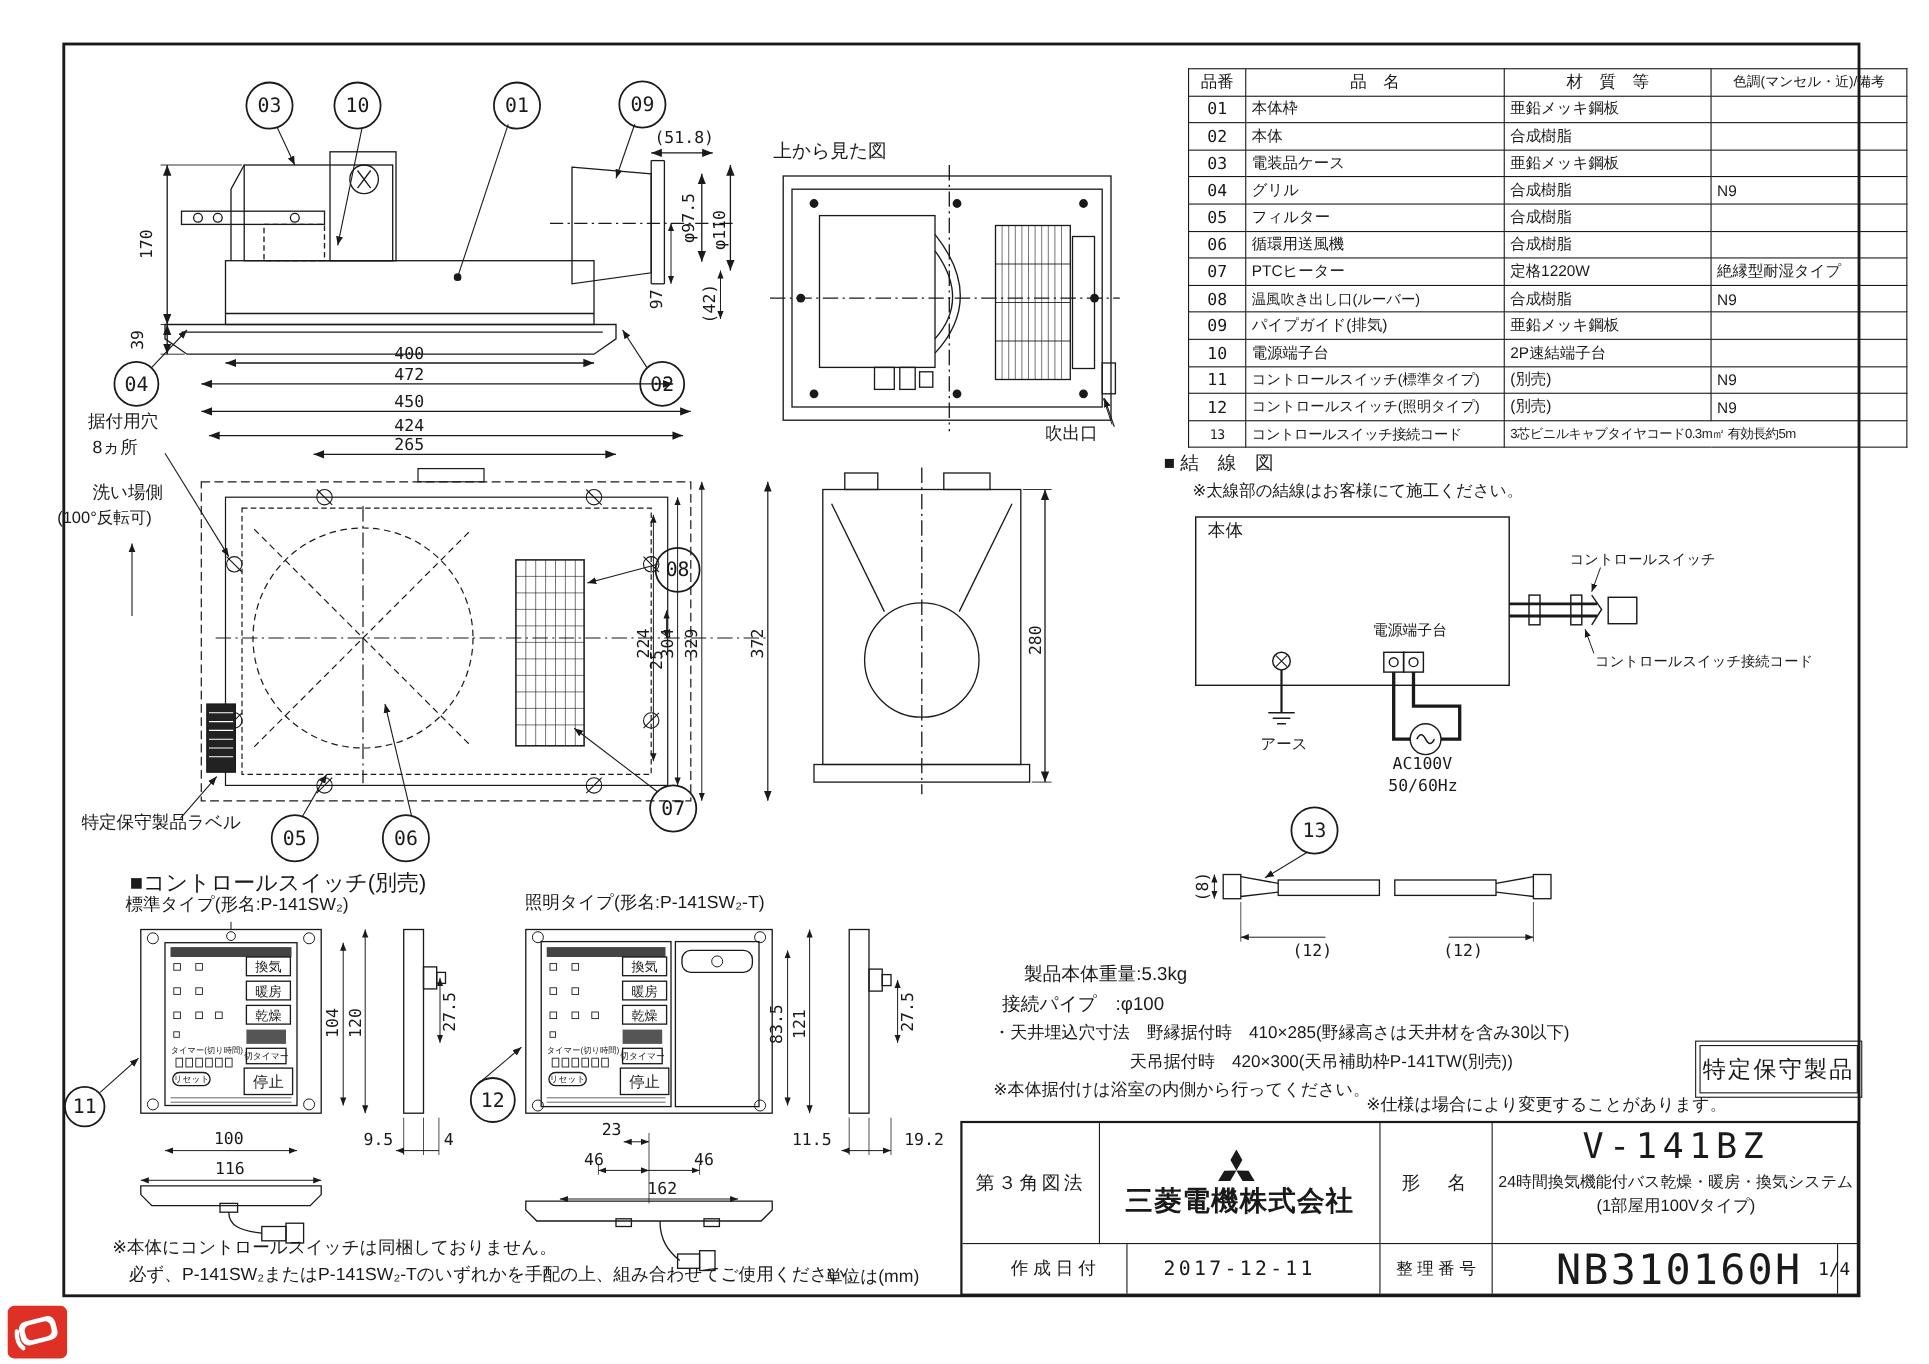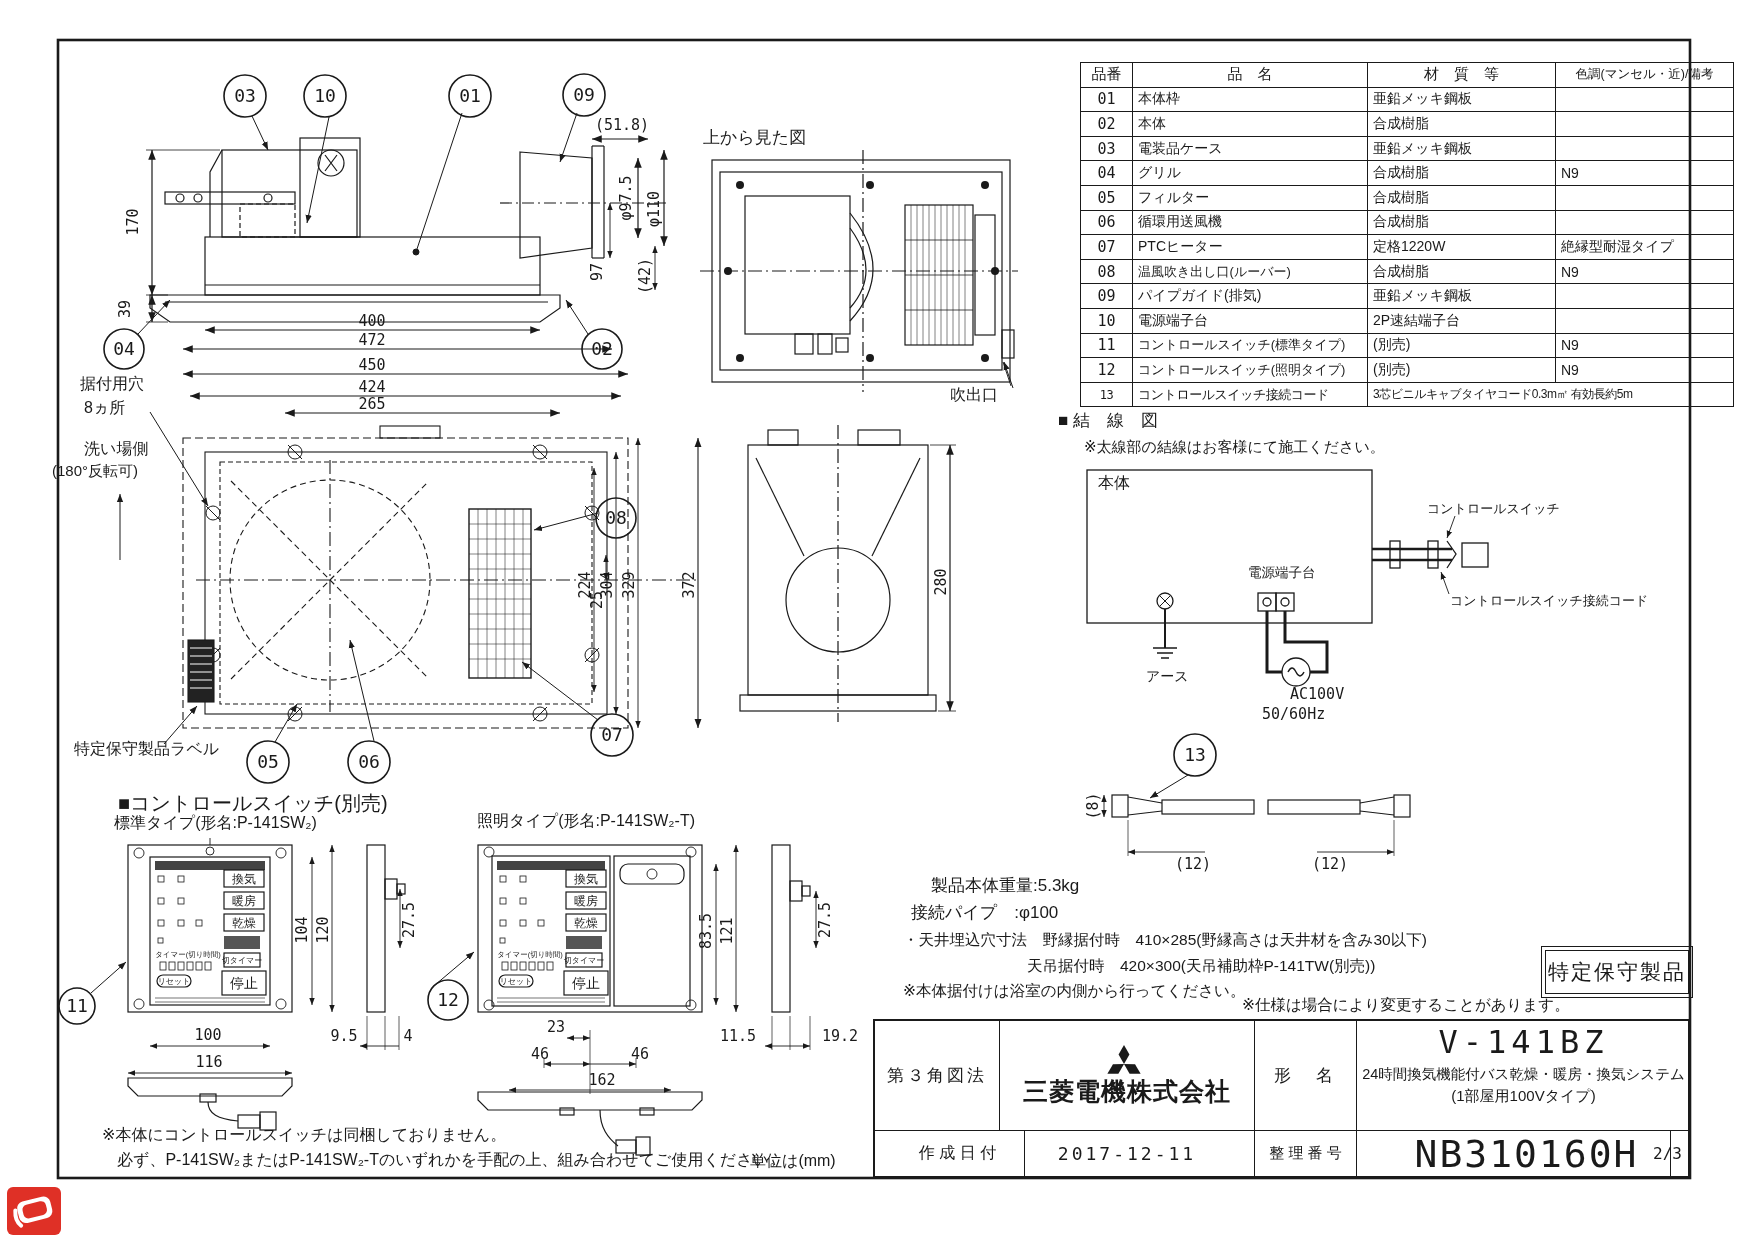--- a/index.html
+++ b/index.html
@@ -432,33 +432,33 @@
     <text class="jp" x="516" y="984" font-size="8">リセット</text>
     <text class="jp" x="530" y="957" font-size="7.5">タイマー(切り時間)</text>
   </g>
 </svg>
 
 <div class="t" style="left:703px;top:128px;font-size:17px;">上から見た図</div>
 <div class="t" style="left:950px;top:386px;font-size:16px;">吹出口</div>
 <div class="t" style="left:80px;top:375px;font-size:16px;">据付用穴</div>
 <div class="t" style="left:84px;top:399px;font-size:16px;">8ヵ所</div>
 <div class="t" style="left:84px;top:440px;font-size:16px;">洗い場側</div>
-<div class="t" style="left:52px;top:462px;font-size:15px;">(180°反転可)</div>
+<div class="t" style="left:52px;top:462px;font-size:15px;">(100°反転可)</div>
 <div class="t" style="left:46px;top:740px;font-size:16px;margin-left:28px;">特定保守製品ラベル</div>
 
 <div class="t" style="left:118px;top:792px;font-size:20px;">■コントロールスイッチ(別売)</div>
 <div class="t" style="left:114px;top:814px;font-size:16px;">標準タイプ(形名:P-141SW₂)</div>
 <div class="t" style="left:477px;top:812px;font-size:16px;">照明タイプ(形名:P-141SW₂-T)</div>
 
 <div class="t" style="left:1058px;top:411px;font-size:17px;">■ 結　線　図</div>
 <div class="t" style="left:1084px;top:438px;font-size:15px;">※太線部の結線はお客様にて施工ください。</div>
 <div class="t" style="left:1098px;top:474px;font-size:16px;">本体</div>
 <div class="t" style="left:1248px;top:565px;font-size:13.5px;">電源端子台</div>
 <div class="t" style="left:1146px;top:668px;font-size:14px;">アース</div>
-<div class="t mono" style="left:1266px;top:686px;font-size:15px;margin-left:24px;">AC100V</div>
+<div class="t mono" style="left:1266px;top:686px;font-size:15px;">AC100V</div>
 <div class="t mono" style="left:1262px;top:706px;font-size:15px;">50/60Hz</div>
 <div class="t" style="left:1427px;top:502px;font-size:13px;">コントロールスイッチ</div>
 <div class="t" style="left:1450px;top:594px;font-size:13px;">コントロールスイッチ接続コード</div>
 
 <div class="t" style="left:931px;top:876px;font-size:17px;">製品本体重量:5.3kg</div>
 <div class="t" style="left:911px;top:903px;font-size:17px;">接続パイプ　:φ100</div>
 <div class="t" style="left:903px;top:931px;font-size:15.5px;">・天井埋込穴寸法　野縁据付時　410×285(野縁高さは天井材を含み30以下)</div>
 <div class="t" style="left:1027px;top:957px;font-size:15.5px;">天吊据付時　420×300(天吊補助枠P-141TW(別売))</div>
 <div class="t" style="left:903px;top:982px;font-size:15.5px;">※本体据付けは浴室の内側から行ってください。</div>
 <div class="t" style="left:1242px;top:996px;font-size:15.5px;">※仕様は場合により変更することがあります。</div>
@@ -585,21 +585,21 @@
   <div class="cell" style="left:380px;top:0;width:102px;height:110px;font-size:17px;letter-spacing:4px;">形　名</div>
   <div class="cell" style="left:482px;top:0;width:333px;height:110px;border-right:none;flex-direction:column;justify-content:flex-start;">
     <div class="mono" style="font-size:32px;letter-spacing:5px;margin-top:2px;">V-141BZ</div>
     <div style="font-size:14.5px;margin-top:4px;">24時間換気機能付バス乾燥・暖房・換気システム</div>
     <div style="font-size:15px;margin-top:3px;">(1部屋用100Vタイプ)</div>
   </div>
   <div class="cell" style="left:16px;top:110px;width:134px;height:45px;border-bottom:none;font-size:16px;">作 成 日 付</div>
   <div class="cell mono" style="left:125px;top:110px;width:255px;height:45px;border-bottom:none;font-size:18px;letter-spacing:3px;">2017-12-11</div>
   <div class="cell" style="left:380px;top:110px;width:102px;height:45px;border-bottom:none;font-size:15px;">整 理 番 号</div>
   <div class="cell mono" style="left:508px;top:110px;width:288px;height:45px;border-bottom:none;font-size:38px;letter-spacing:2px;">NB310160H</div>
-  <div class="cell mono" style="left:770px;top:110px;width:45px;height:45px;border-bottom:none;border-right:none;font-size:16px;">2/3</div>
+  <div class="cell mono" style="left:770px;top:110px;width:45px;height:45px;border-bottom:none;border-right:none;font-size:16px;">1/4</div>
 </div>
 
 <svg width="58" height="52" viewBox="0 0 58 52" style="left:6px;top:1186px;">
   <rect x="1" y="1" width="54" height="48" rx="6" fill="#df3026"></rect>
   <g transform="rotate(-14 28 25)">
     <rect x="12" y="13" width="34" height="22" rx="7" fill="#fff"></rect>
     <rect x="17" y="17" width="24" height="14" rx="5" fill="#df3026"></rect>
     <path d="M12,36 Q7,30 10,20" stroke="#fff" stroke-width="4" fill="none" stroke-linecap="round"></path>
   </g>
 </svg>

